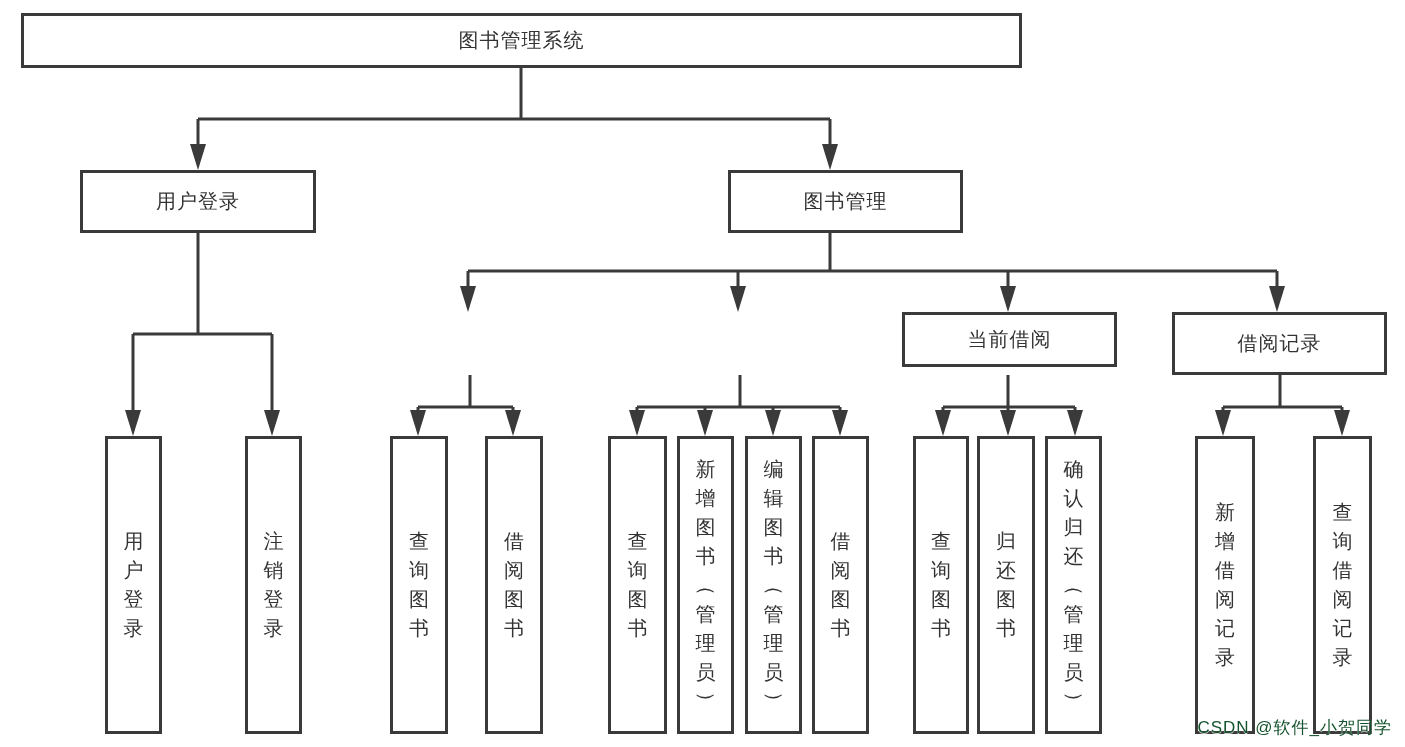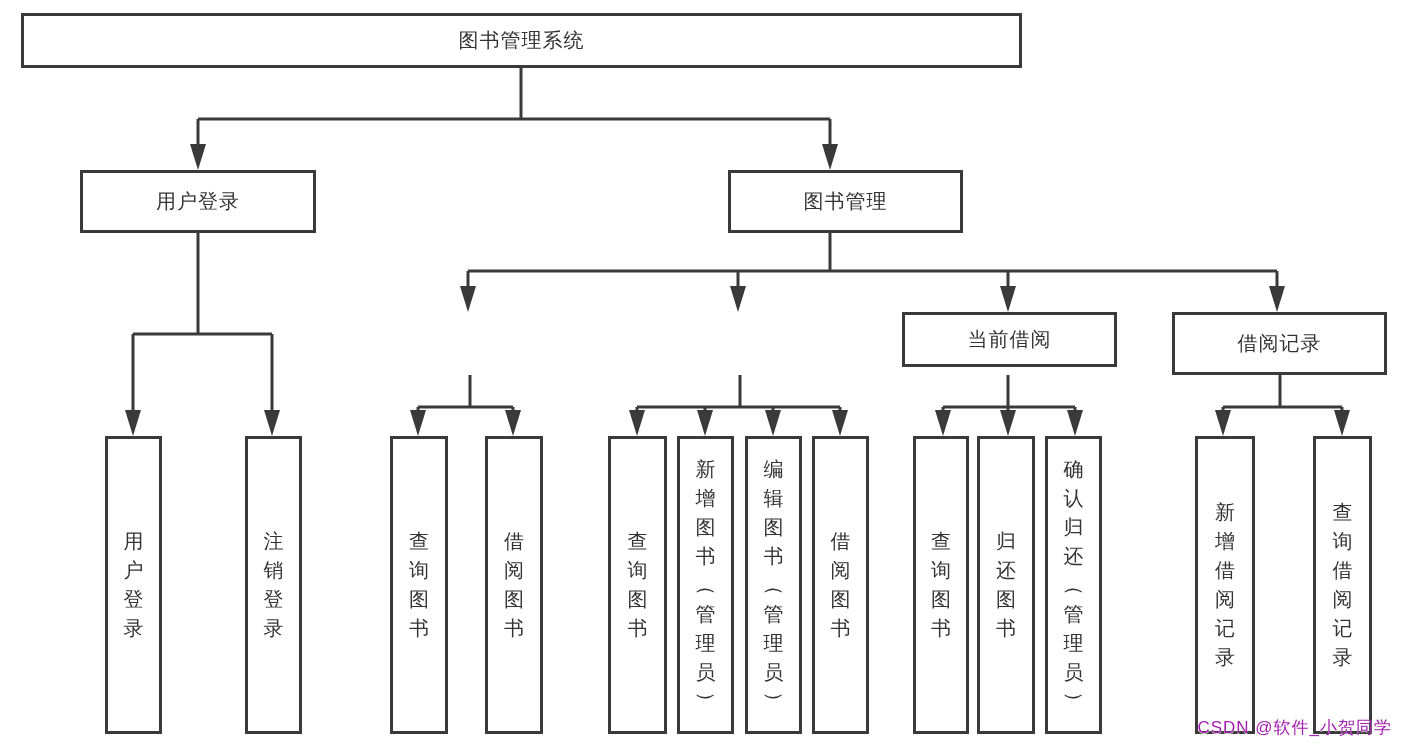--- a/index.html
+++ b/index.html
@@ -34,21 +34,21 @@
   .lf8 {left:812px; width:57px;}
   .lf9 {left:913px; width:56px;}
   .lf10{left:977px; width:58px;}
   .lf11{left:1045px;width:57px;}
   .lf12{left:1195px;width:60px;}
   .lf13{left:1313px;width:59px;}
   .vchar{display:block;height:29px;line-height:29px;text-align:center;}
   .vchar.rot{transform:rotate(90deg);}
   .watermark{
     position:absolute;right:13px;bottom:8px;z-index:3;
-    color:#a21caf;font-size:17px;letter-spacing:1px;
+    color:#14532d;font-size:17px;letter-spacing:1px;
     text-shadow:0 1px 1px rgba(255,255,255,0.9);
     margin-left:40px;
   }
 </style>
 </head>
 <body>
 
 <div class="canvas">
 
   <svg class="wires" width="1405" height="747" viewBox="0 0 1405 747">

